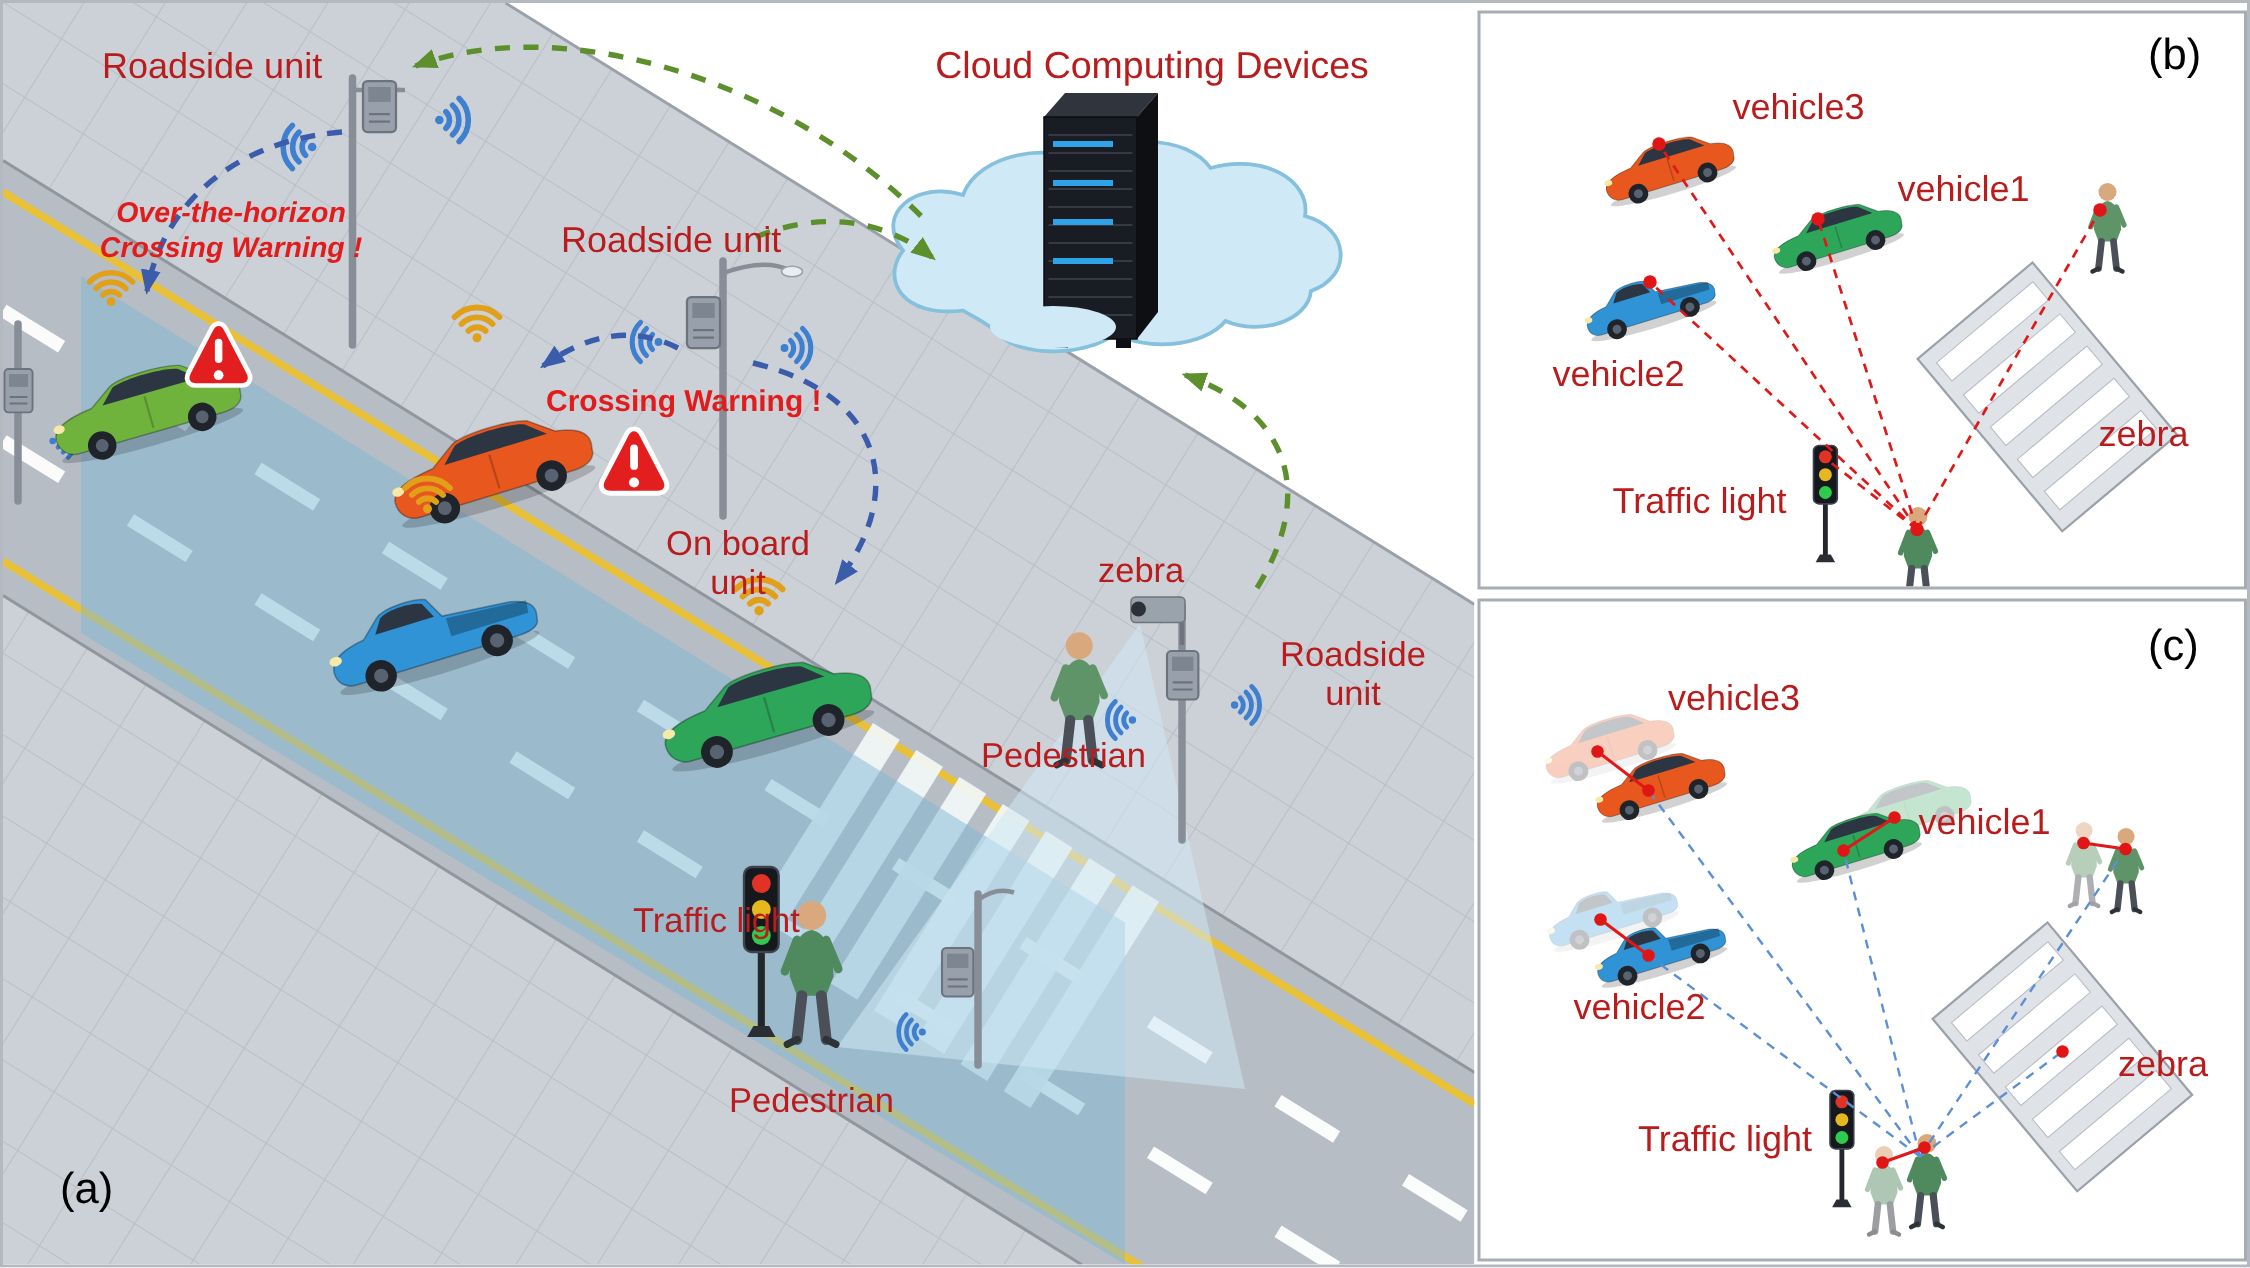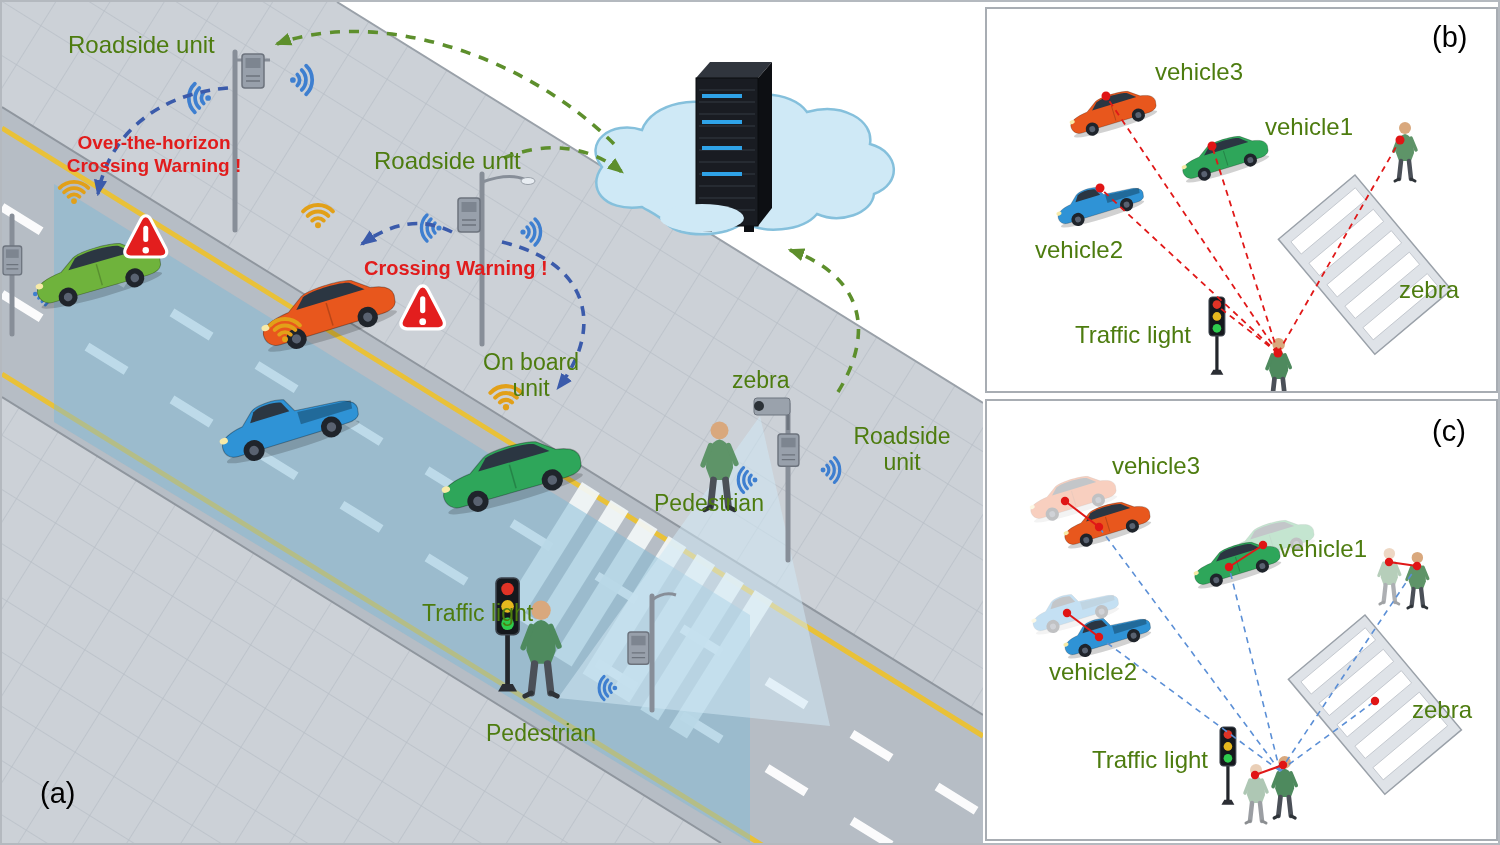--- a/index.html
+++ b/index.html
@@ -6,27 +6,27 @@
   #figure-root{
     position:relative;width:1500px;height:845px;background:#ffffff;
     border:2px solid #b4b9bf;box-sizing:border-box;overflow:hidden;
     font-family:"Liberation Sans",sans-serif;
   }
   .panel{position:absolute;overflow:hidden;}
   #panel-a{left:0;top:0;width:981px;height:841px;}
   #panel-b{left:983px;top:5px;width:513px;height:386px;border:2px solid #a8adb3;background:#fff;box-sizing:border-box;}
   #panel-c{left:983px;top:397px;width:513px;height:442px;border:2px solid #a8adb3;background:#fff;box-sizing:border-box;}
   .panel svg{position:absolute;left:0;top:0;}
-  .lbl{position:absolute;color:#4d7c0f;font-size:23px;white-space:nowrap;line-height:1.12;}
+  .lbl{position:absolute;color:#b91c1c;font-size:23px;white-space:nowrap;line-height:1.12;}
   .lbl.s21{font-size:24px;}
   .lbl.s24{font-size:24px;}
   .lbl.s25{font-size:25px;}
   .lbl.tag{font-size:29px;color:#000;}
   .lbl.wrap{white-space:normal;text-align:center;}
-  .lbl.warn{color:#e11c1c;font-weight:bold;font-size:19px;text-align:center;white-space:nowrap;}
+  .lbl.warn{color:#e11c1c;font-weight:bold;font-size:19px;text-align:center;white-space:nowrap;font-style:italic;}
   .lbl.warn2{color:#e11c1c;font-weight:bold;font-size:20px;}
 </style>
 </head>
 <body>
 
 <div id="figure-root">
 
   <div id="panel-a" class="panel">
     <svg width="981" height="841" viewBox="0 0 981 841">
       <defs>
@@ -216,25 +216,26 @@
         <path d="M836,390 C876,325 856,272 788,248" marker-end="url(#mg)"></path>
       </g>
       <g fill="none" stroke="#3b5bab" stroke-width="3.6" stroke-dasharray="10 8">
         <path d="M226,86 C152,92 106,136 96,192" marker-end="url(#mb)"></path>
         <path d="M450,230 C418,214 388,222 360,242" marker-end="url(#mb)"></path>
         <path d="M500,240 C592,262 600,330 556,386" marker-end="url(#mb)"></path>
       </g>
     </svg>
 
     <div class="lbl s24" style="left:66px;top:30px;">Roadside unit</div>
+    <div class="lbl s25" style="left:616px;top:28px;width:300px;text-align:center;">Cloud Computing Devices</div>
     <div class="lbl warn" style="left:52px;top:130px;width:200px;">Over-the-horizon</div>
     <div class="lbl warn" style="left:52px;top:153px;width:200px;">Crossing Warning !</div>
     <div class="lbl s24" style="left:372px;top:146px;">Roadside unit</div>
     <div class="lbl warn2" style="left:362px;top:255px;">Crossing Warning !</div>
-    <div class="lbl wrap" style="left:475px;top:348px;width:108px;">On board unit</div>
+    <div class="lbl wrap" style="left:436px;top:348px;width:108px;">On board unit</div>
     <div class="lbl" style="left:730px;top:366px;">zebra</div>
     <div class="lbl wrap" style="left:843px;top:422px;width:114px;">Roadside unit</div>
     <div class="lbl" style="left:652px;top:489px;">Pedestrian</div>
     <div class="lbl" style="left:420px;top:599px;">Traffic light</div>
     <div class="lbl" style="left:484px;top:719px;">Pedestrian</div>
     <div class="lbl tag" style="left:38px;top:775px;">(a)</div>
   </div>
 
   <div id="panel-b" class="panel">
     <svg width="509" height="382" viewBox="0 0 509 382">

